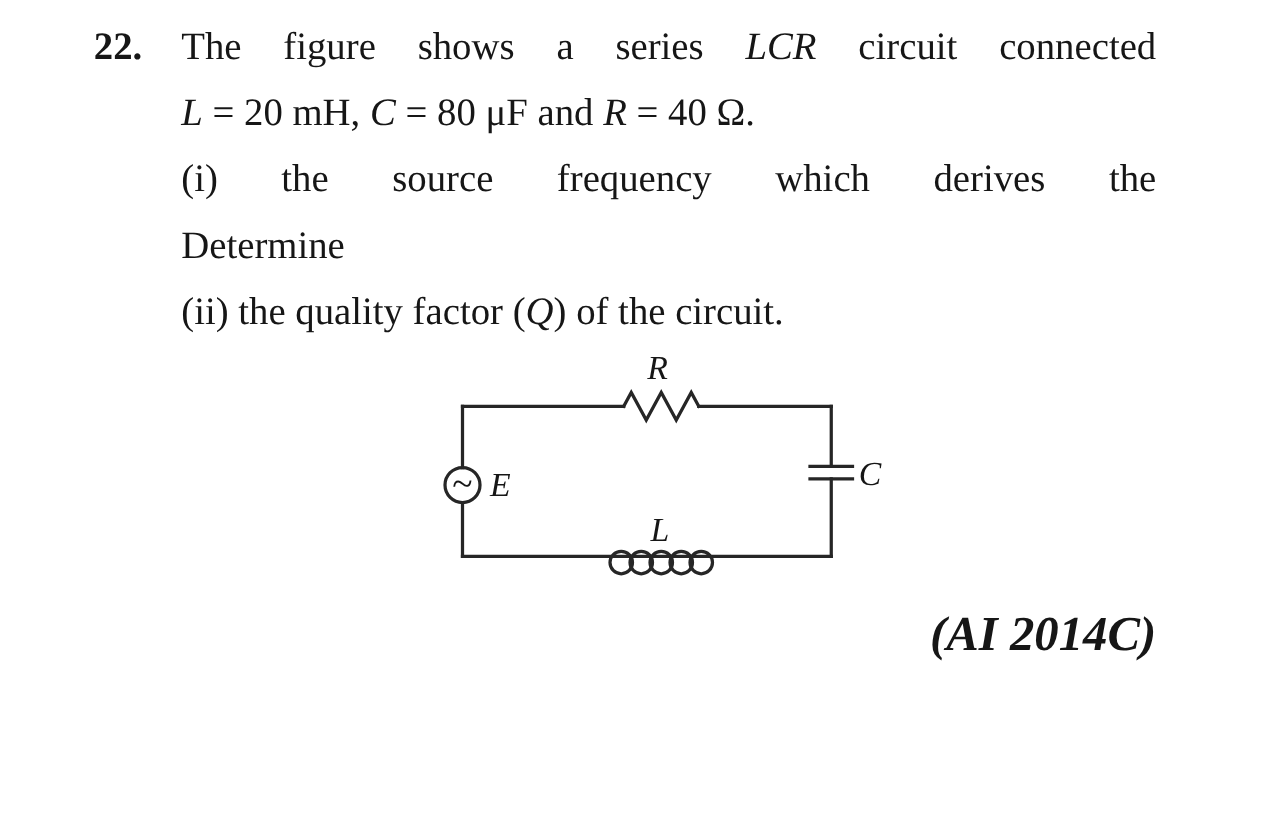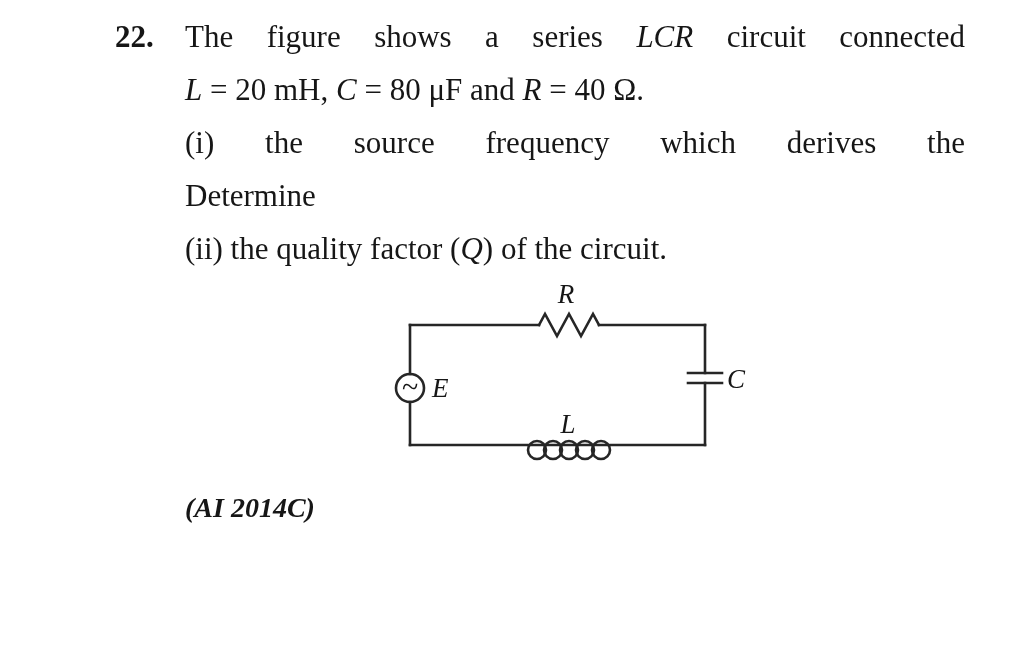--- a/index.html
+++ b/index.html
@@ -11,21 +11,21 @@
     width: 1024px;
     height: 659px;
     overflow: hidden;
     font-family: "Liberation Serif", "DejaVu Serif", serif;
     color: #161616;
   }
   .page {
     box-sizing: border-box;
     width: 1024px;
     height: 659px;
-    padding: 10px 59px 0 115px;
+    padding: 10px 59px 0 75px;
   }
   .question {
     display: flex;
   }
   .q-num {
     width: 70px;
     flex: 0 0 70px;
     font-size: 31px;
     line-height: 53px;
     font-weight: 700;
@@ -71,22 +71,22 @@
   .tilde {
     font-family: "Liberation Serif", "DejaVu Serif", serif;
     font-size: 30px;
     fill: #161616;
     font-style: normal;
   }
   .ref {
     margin-top: 6px;
     width: 780px;
     margin-left: 70px;
-    text-align: left;
-    font-size: 28px;
+    text-align: right;
+    font-size: 39px;
     line-height: 53px;
     font-style: italic;
     font-weight: 700;
   }
 </style>
 </head>
 <body>
 
 <div class="page">
   <div class="question">

